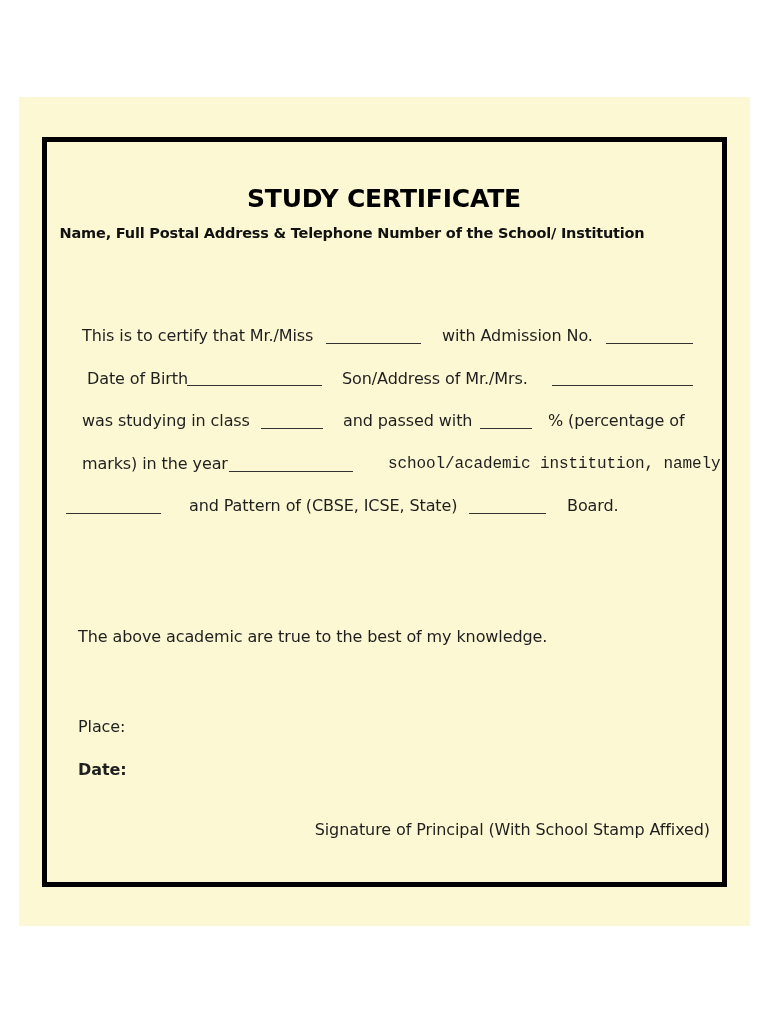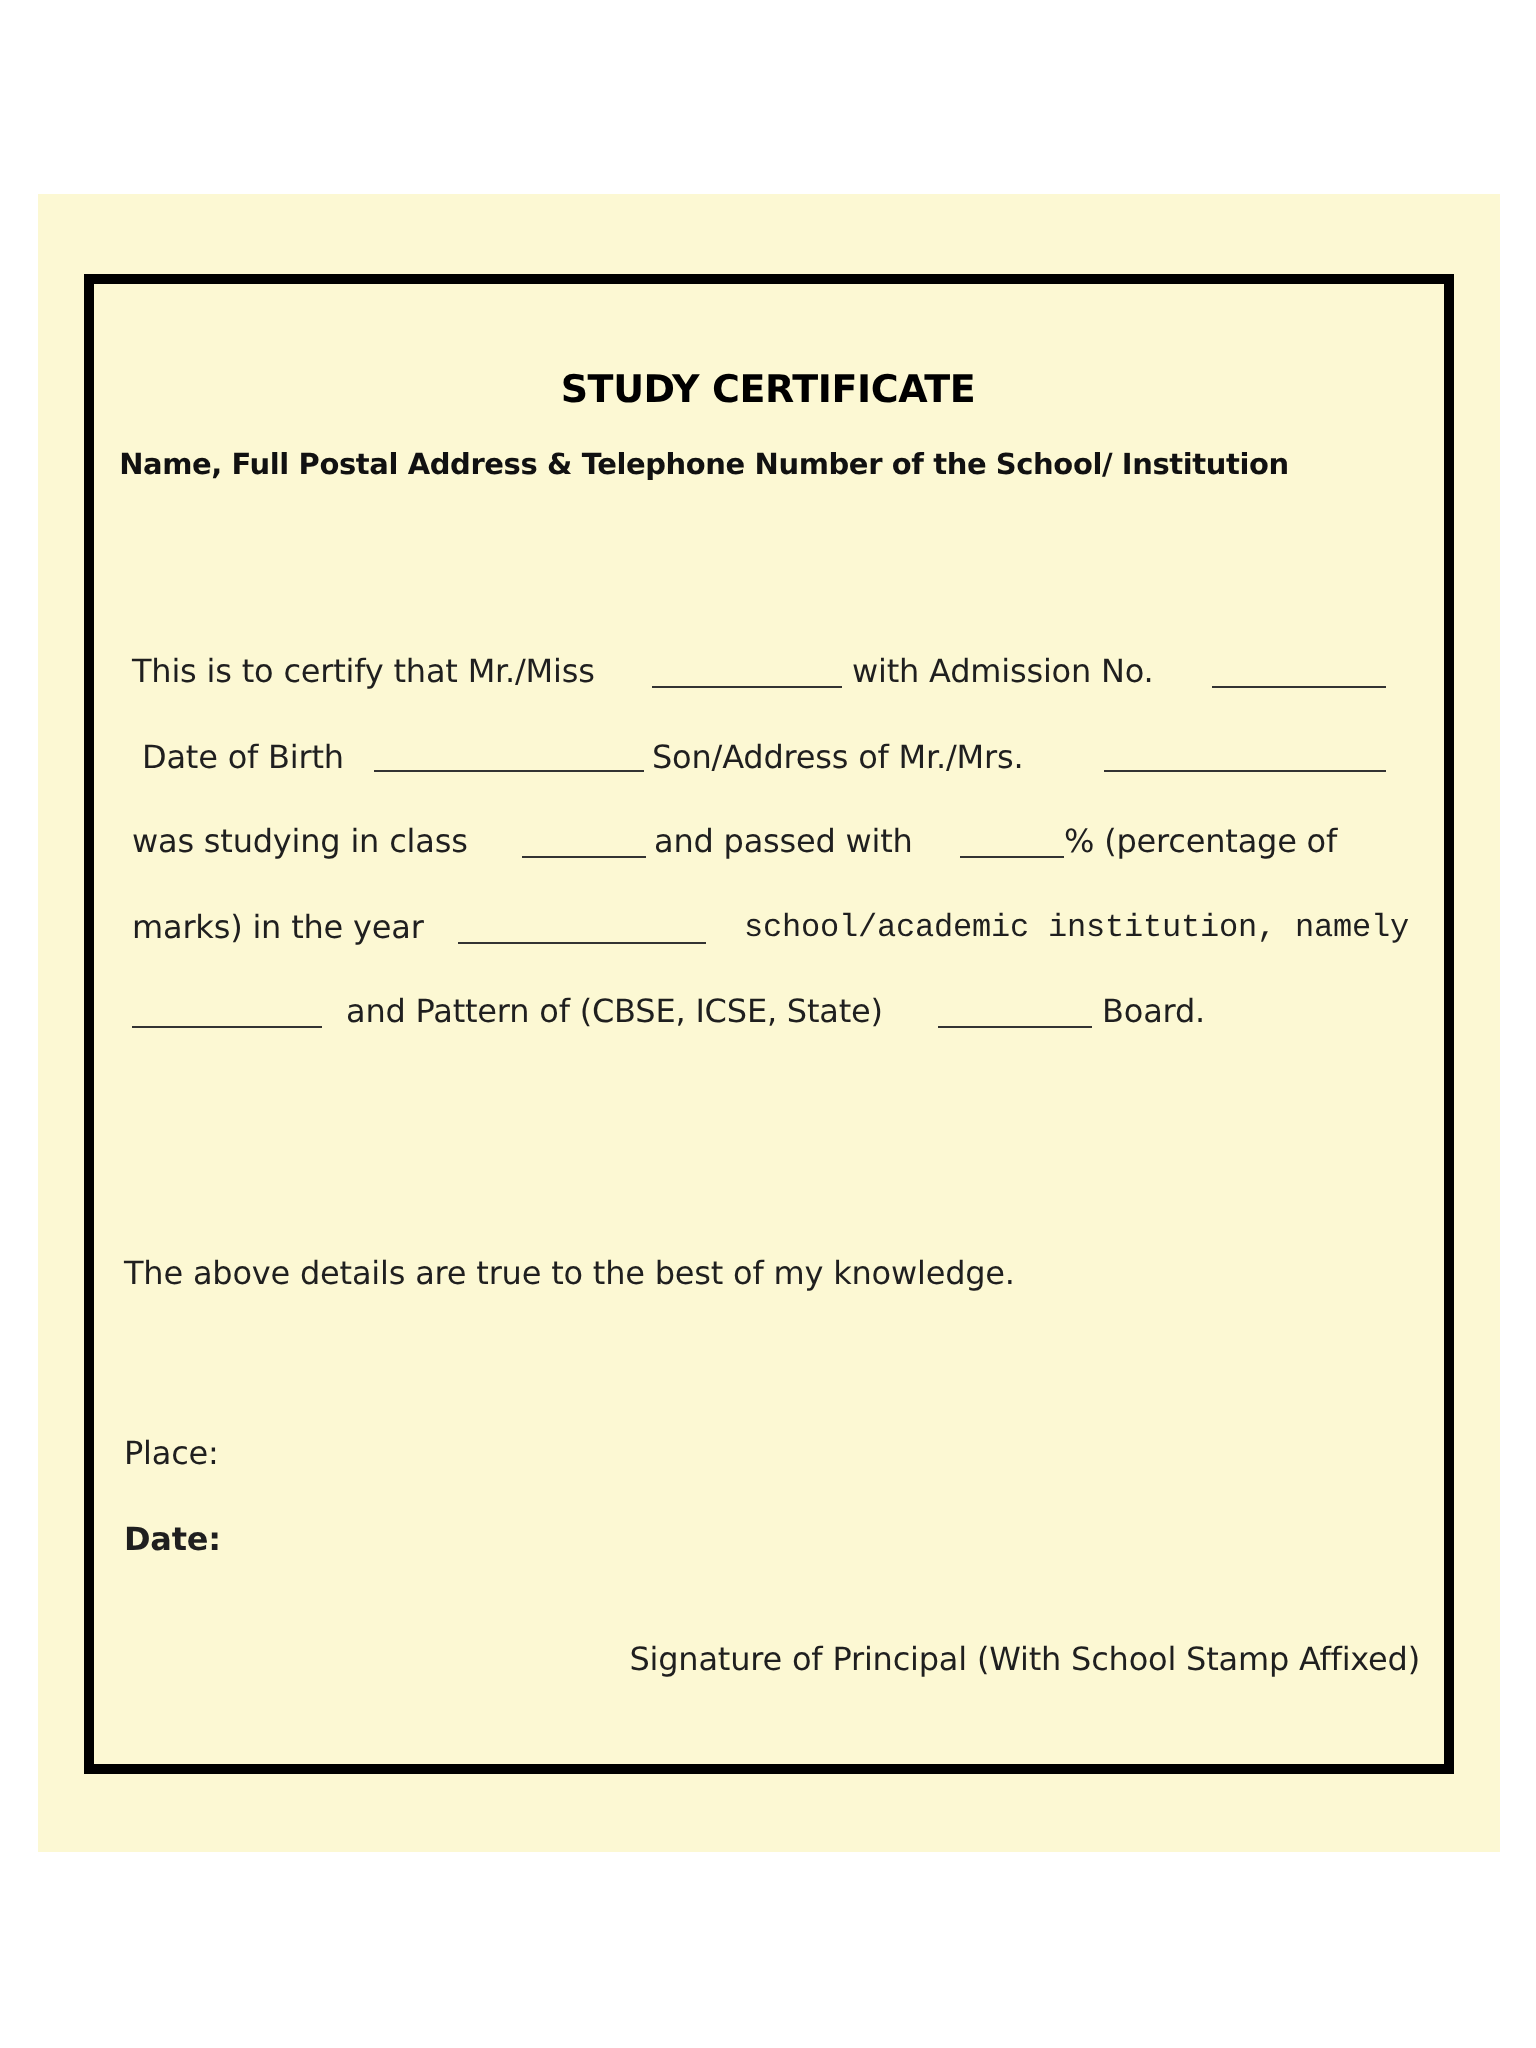--- a/index.html
+++ b/index.html
@@ -2,23 +2,23 @@
 <html><head>
 <meta charset="utf-8">
 <style>
   html, body { margin:0; padding:0; background:#ffffff; }
   body { width:768px; height:1024px; position:relative; overflow:hidden;
          font-family:"DejaVu Sans", "Liberation Sans", sans-serif; color:#1a1a1a; }
   .panel { position:absolute; left:19px; top:97px; width:731px; height:829px; background:#fcf8d3; }
   .frame { position:absolute; left:42px; top:137px; width:675px; height:740px;
            border:5px solid #000; }
   .t { position:absolute; white-space:nowrap; line-height:1; }
-  .title { left:0; width:768px; text-align:center; top:186px; font-weight:bold; font-size:19px; color:#000; letter-spacing:-0.2px; }
+  .title { left:0; width:768px; text-align:center; top:186px; font-weight:bold; font-size:25px; color:#000; letter-spacing:-0.2px; }
   .subtitle { left:0; width:704px; text-align:center; top:226px; font-weight:bold; font-size:14.5px; color:#111; letter-spacing:-0.2px; }
-  .body { font-size:16px; color:#1f1f1f; letter-spacing:-0.1px; }
+  .body { font-size:16px; color:#1f1f1f; letter-spacing:-0.1px;margin-left:16px; }
   .blank { position:absolute; height:0; border-bottom:1.3px solid #333; }
 </style>
 </head>
 <body>
 
 <div class="panel"></div>
 <div class="frame"></div>
 
 <div class="t title">STUDY CERTIFICATE</div>
 <div class="t subtitle">Name, Full Postal Address &amp; Telephone Number of the School/ Institution</div>
@@ -41,18 +41,18 @@
 
 <div class="t body" style="left:66px; top:456px;">marks) in the year</div>
 <div class="blank" style="left:229px; width:124px; top:471px;"></div>
 <div class="t body" style="left:372px; top:456px;font-family:Liberation Mono, monospace;">school/academic institution, namely</div>
 
 <div class="blank" style="left:66px; width:95px; top:513px;"></div>
 <div class="t body" style="left:173px; top:498px;">and Pattern of (CBSE, ICSE, State)</div>
 <div class="blank" style="left:469px; width:77px; top:513px;"></div>
 <div class="t body" style="left:551px; top:498px;">Board.</div>
 
-<div class="t body" style="left:62px; top:629px;">The above details are true to the best of my knowledge.</div>
+<div class="t body" style="left:62px; top:629px;">The above academic are true to the best of my knowledge.</div>
 
 <div class="t body" style="left:62px; top:719px;">Place:</div>
 <div class="t body" style="left:62px; top:762px;font-weight:bold;">Date:</div>
 
 <div class="t body" style="right:58px; top:822px;">Signature of Principal (With School Stamp Affixed)</div>
 
 </body></html>

